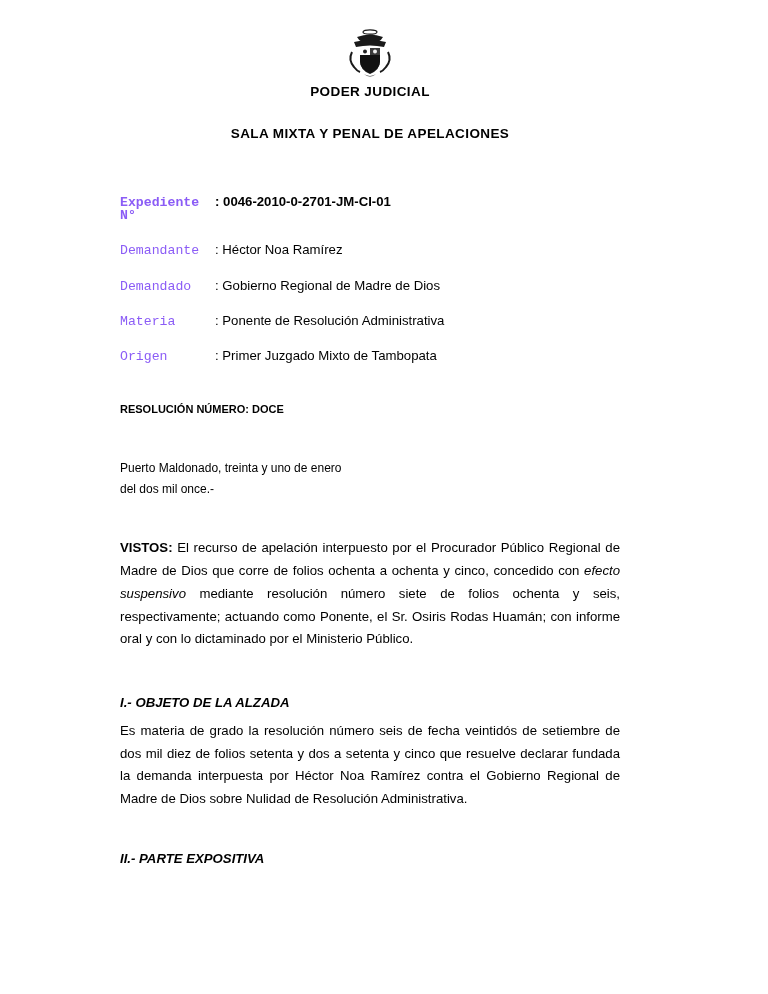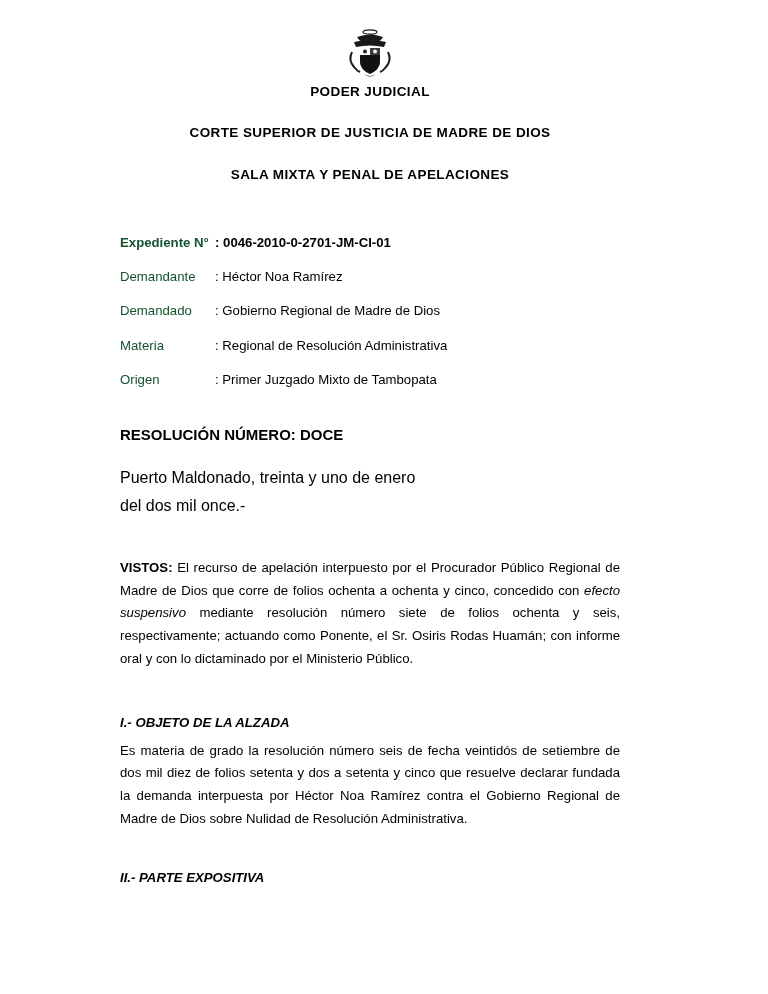--- a/index.html
+++ b/index.html
@@ -42,39 +42,40 @@
   .case-row {
     font-size: 13.2px;
     line-height: 1.0;
     margin-bottom: 21px;
     display: flex;
     align-items: baseline;
   }
   .case-label {
     width: 95px;
     flex: 0 0 95px;
-    color: #14532d;
+    color: #8b5cf6;
+    font-family: Liberation Mono, monospace;
   }
   .case-value {
     flex: 1 1 auto;
   }
   .case-row.bold .case-label,
   .case-row.bold .case-value {
     font-weight: bold;
   }
 
   .res-number {
     margin-top: 40px;
-    font-size: 15px;
+    font-size: 11px;
     font-weight: bold;
   }
 
   .place-line {
-    margin-top: 21px;
-    font-size: 16px;
+    margin-top: 43px;
+    font-size: 12px;
     line-height: 1.72;
   }
 
   .para {
     margin-top: 38px;
     font-size: 13.2px;
     line-height: 1.72;
     text-align: justify;
   }
   .para .lead {
@@ -123,39 +124,38 @@
         <circle cx="23" cy="23.5" r="2" fill="#222"></circle>
         <circle cx="33" cy="23.5" r="2" fill="#eee"></circle>
         <path d="M10 24 q-4 8 2 15 q3 4 6 5" fill="none" stroke="#1a1a1a" stroke-width="2"></path>
         <path d="M46 24 q4 8 -2 15 q-3 4 -6 5" fill="none" stroke="#1a1a1a" stroke-width="2"></path>
         <path d="M22 46 q6 4 12 0 q-6 5 -12 0 z"></path>
       </g>
     </svg>
   </div>
 
   <div class="heading t1">PODER  JUDICIAL</div>
-  <div class="heading t2">CORTE   SUPERIOR   DE   JUSTICIA   DE  MADRE  DE  DIOS</div>
   <div class="heading t3">SALA   MIXTA Y PENAL DE APELACIONES</div>
 
   <div class="case-block">
     <div class="case-row bold">
       <div class="case-label">Expediente  N°</div>
       <div class="case-value">: 0046-2010-0-2701-JM-CI-01</div>
     </div>
     <div class="case-row">
       <div class="case-label">Demandante</div>
       <div class="case-value">: Héctor Noa Ramírez</div>
     </div>
     <div class="case-row">
       <div class="case-label">Demandado</div>
       <div class="case-value">: Gobierno Regional de Madre de Dios</div>
     </div>
     <div class="case-row">
       <div class="case-label">Materia</div>
-      <div class="case-value">:  Regional de Resolución Administrativa</div>
+      <div class="case-value">:  Ponente de Resolución Administrativa</div>
     </div>
     <div class="case-row">
       <div class="case-label">Origen</div>
       <div class="case-value">:  Primer Juzgado Mixto de Tambopata</div>
     </div>
   </div>
 
   <div class="res-number">RESOLUCIÓN  NÚMERO: DOCE</div>
 
   <div class="place-line">

